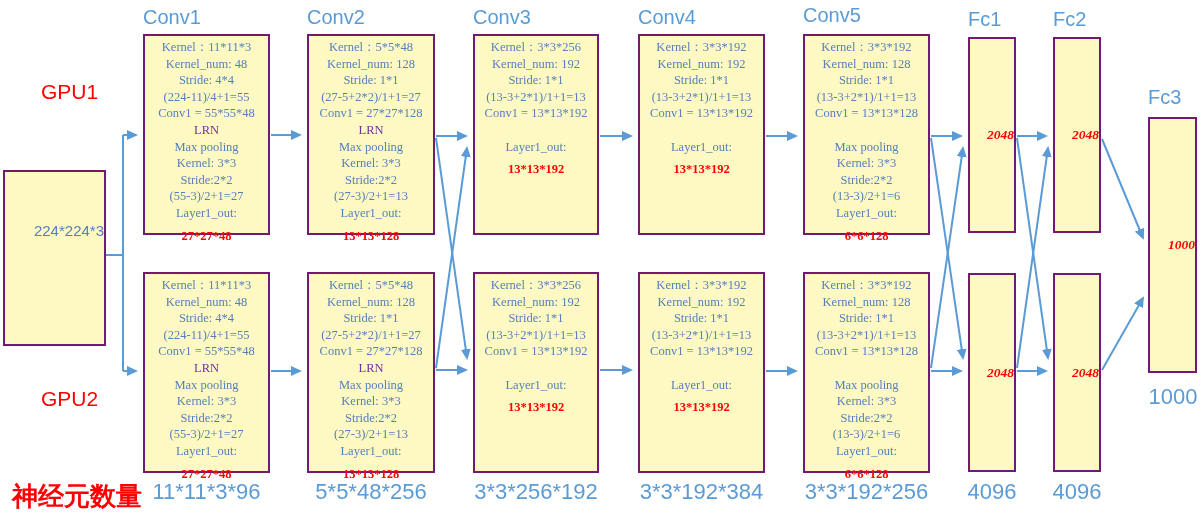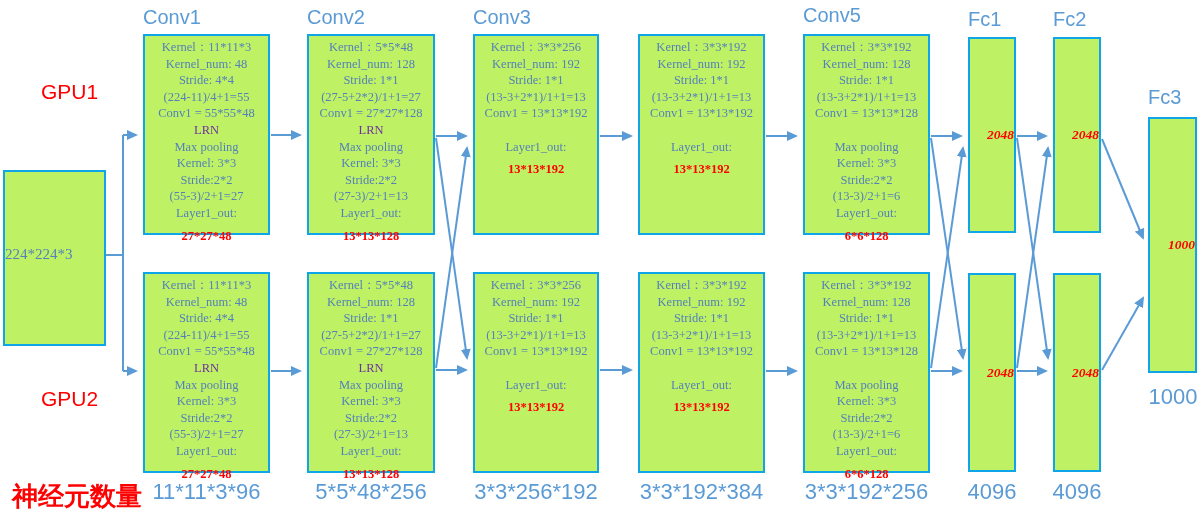--- a/index.html
+++ b/index.html
@@ -1,32 +1,32 @@
 <!DOCTYPE html>
 <html><head>
 <meta charset="utf-8">
 <style>
   html,body{margin:0;padding:0;background:#fff;}
   .canvas{position:relative;width:1203px;height:516px;background:#ffffff;overflow:hidden;
           font-family:"Liberation Sans",sans-serif;}
   .arrows{position:absolute;left:0;top:0;width:1203px;height:516px;pointer-events:none;}
-  .box{position:absolute;box-sizing:border-box;border:2px solid #0ea5e9;background:#bef264;}
+  .box{position:absolute;box-sizing:border-box;border:2px solid #701a75;background:#fef9c3;}
   .spec{font-family:"Liberation Serif",serif;font-size:12.5px;line-height:16.6px;
         color:#5580BA;text-align:center;padding-top:3px;}
   .pad-mid{}
   .ln.r{color:#FF0000;font-weight:bold;margin-top:6px;}
   .ln.p{color:#7030A0;text-align:center;}
   .title{position:absolute;font-size:20px;color:#5B9BD5;text-align:left;}
   .redlabel{position:absolute;font-size:21px;color:#FF0000;}
   .bold{font-weight:bold;}
   .blabel{position:absolute;font-size:22px;color:#5B9BD5;text-align:center;}
   .fcbox{display:flex;align-items:center;justify-content:flex-end;font-style:italic;}
   .fcval{font-family:"Liberation Serif",serif;font-size:13.5px;font-weight:bold;color:#FF0000;}
-  .input-label{font-family:Liberation Serif, serif;font-size:15px;color:#5580BA;
-               text-align:left;padding-top:74px;}
+  .input-label{font-family:Liberation Sans, sans-serif;font-size:15px;color:#5580BA;
+               text-align:right;padding-top:50px;}
 </style>
 </head>
 <body>
 
 <div class="canvas">
 
   <svg class="arrows" viewBox="0 0 1203 516" xmlns="http://www.w3.org/2000/svg">
     <defs>
       <marker id="ah" markerUnits="userSpaceOnUse" markerWidth="11" markerHeight="10" refX="9" refY="5" orient="auto">
         <path d="M0,0 L11,5 L0,10 Z" fill="#5B9BD5"></path>
@@ -63,20 +63,21 @@
       <path d="M1017,368 L1048,148" marker-end="url(#ah)"></path>
 
       <path d="M1102,139 L1143,238" marker-end="url(#ah)"></path>
       <path d="M1102,370 L1143,298" marker-end="url(#ah)"></path>
     </g>
   </svg>
 
   <div class="title" style="left:143px;top:6px;width:127px">Conv1</div>
   <div class="title" style="left:307px;top:6px;width:128px">Conv2</div>
   <div class="title" style="left:473px;top:6px;width:126px">Conv3</div>
+  <div class="title" style="left:638px;top:6px;width:127px">Conv4</div>
   <div class="title" style="left:803px;top:4px;width:127px">Conv5</div>
   <div class="title" style="left:968px;top:8px;width:48px">Fc1</div>
   <div class="title" style="left:1053px;top:8px;width:48px">Fc2</div>
   <div class="title" style="left:1148px;top:86px;width:49px">Fc3</div>
 
   <div class="redlabel" style="left:41px;top:80px">GPU1</div>
   <div class="redlabel" style="left:41px;top:387px">GPU2</div>
   <div class="redlabel bold" style="left:12px;top:479px;font-size:26px">神经元数量</div>
 
   <div class="box" style="left:3px;top:170px;width:103px;height:176px">

